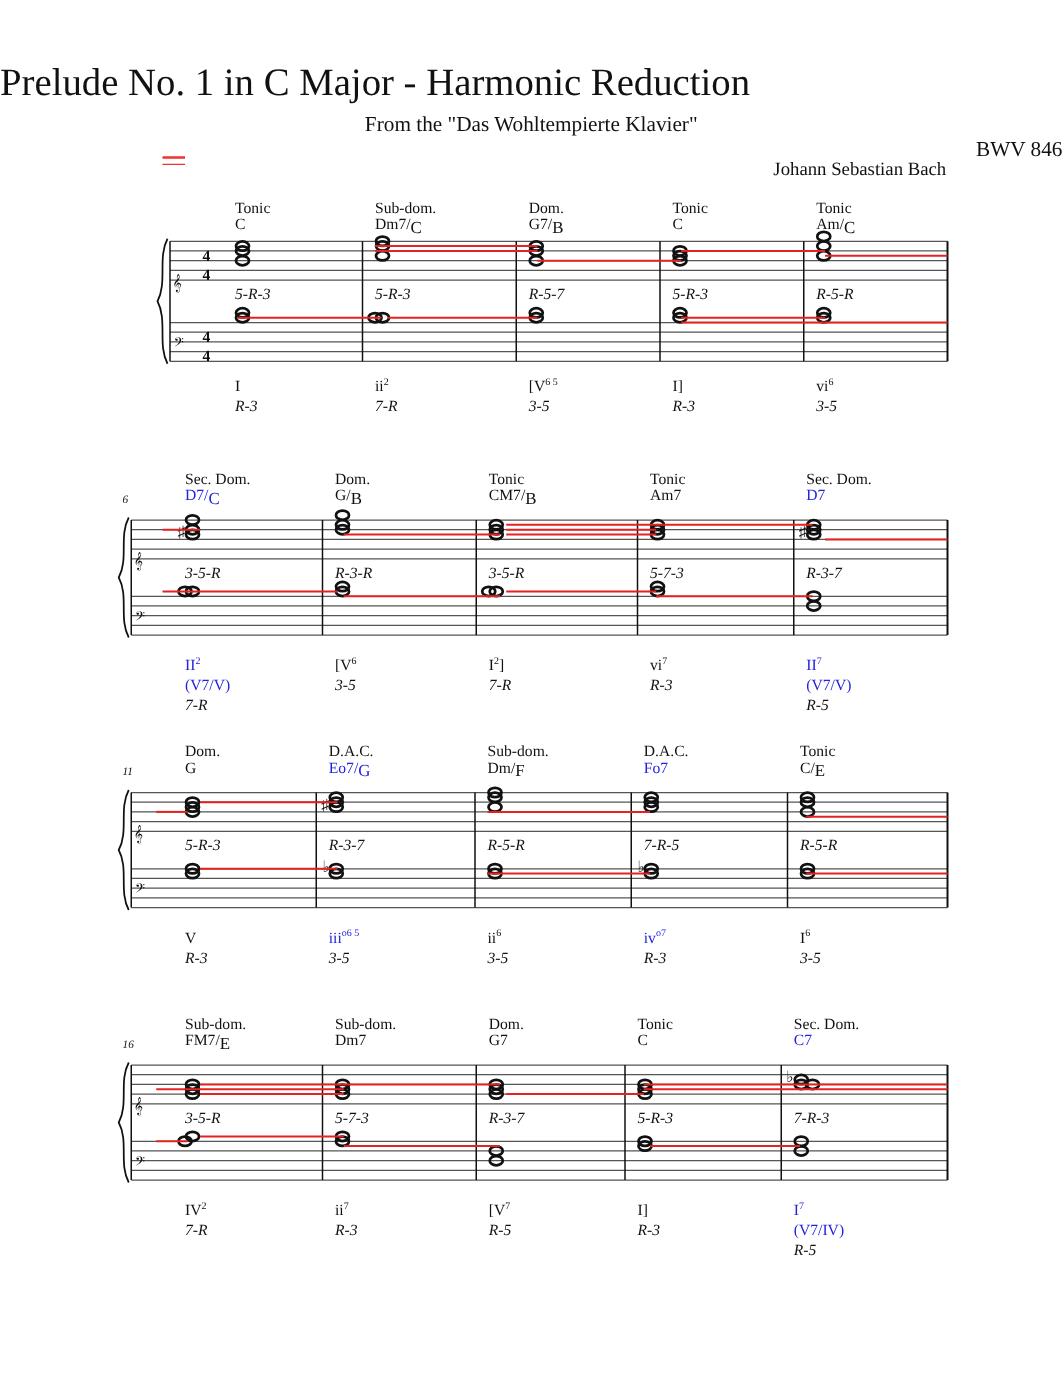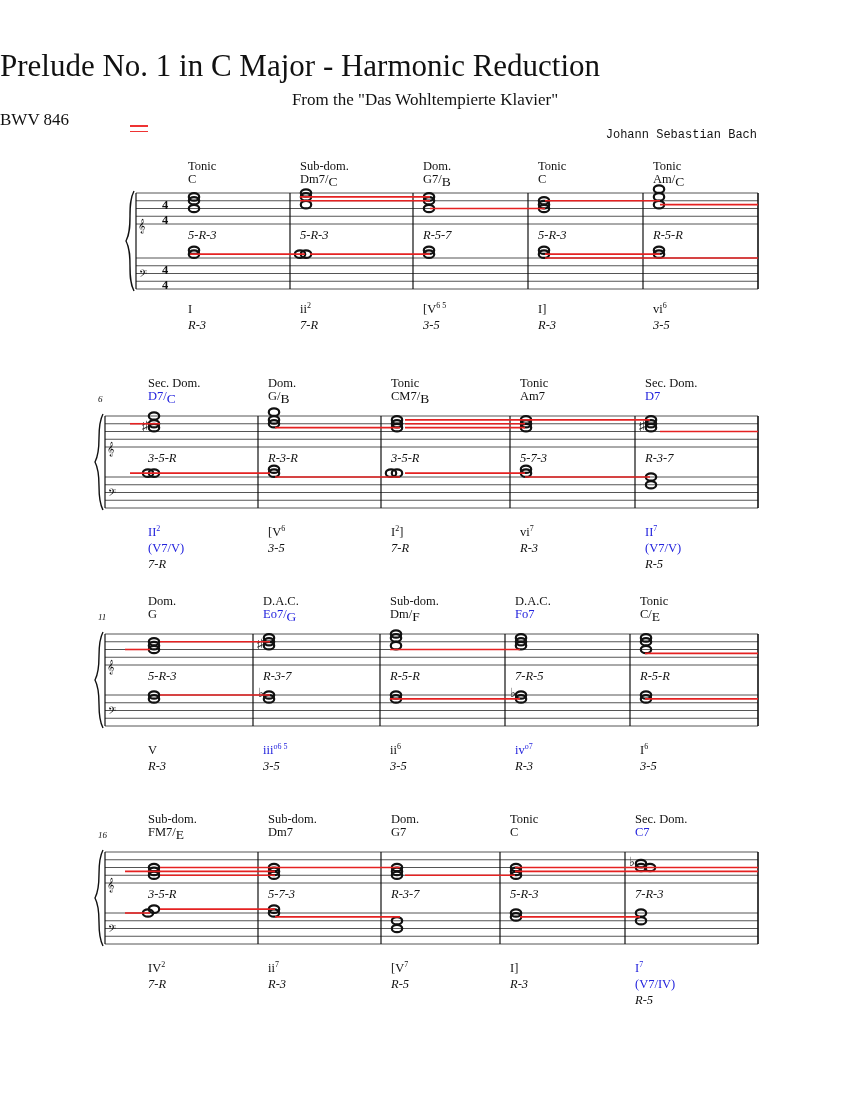--- a/index.html
+++ b/index.html
@@ -1,20 +1,20 @@
 <!DOCTYPE html>
 <html><head>
 <meta charset="utf-8">
 <style>
   html,body{margin:0;padding:0;background:#fff;}
   body{width:850px;height:1100px;position:relative;overflow:hidden;font-family:"DejaVu Serif","Liberation Serif",serif;color:#111;}
   .title{position:absolute;left:0;width:850px;top:48px;font-family:"Liberation Serif",serif;font-size:31px;}
   .subtitle{position:absolute;left:0;width:850px;top:90px;text-align:center;font-family:"Liberation Serif",serif;font-size:17px;}
-  .opus{position:absolute;left:0;width:850px;top:110px;text-align:left;font-family:"Liberation Serif",serif;font-size:17px;}
-  .composer{position:absolute;right:93px;top:128px;font-family:Liberation Mono, monospace;font-size:12px;}
+  .opus{position:absolute;left:0;width:850px;top:110px;text-align:right;font-family:"Liberation Serif",serif;font-size:17px;}
+  .composer{position:absolute;right:93px;top:128px;font-family:Liberation Serif, serif;font-size:15px;}
   .redmark{position:absolute;left:130px;top:125px;width:18px;height:8px;}
   .redmark div{height:1.5px;background:#e33;margin-bottom:4px;}
   svg#score{position:absolute;left:0;top:0;}
   .lbl{font-family:"Liberation Serif",serif;font-size:12.5px;fill:#111;}
   .lbl.blue{fill:#2222dd;}
   .ital{font-family:"Liberation Serif",serif;font-style:italic;font-size:12.5px;fill:#111;}
   .mnum{font-family:"Liberation Serif",serif;font-style:italic;font-size:9px;fill:#111;}
 </style>
 </head>
 <body>

